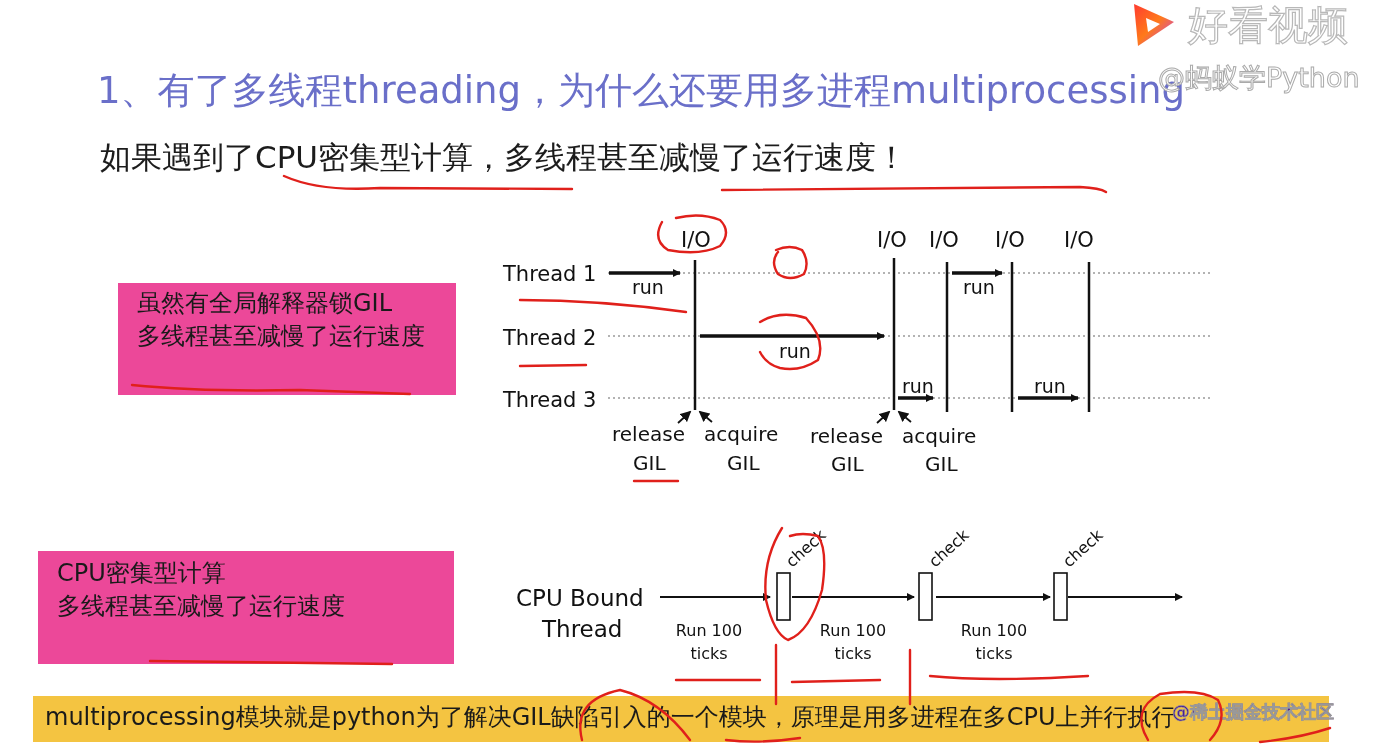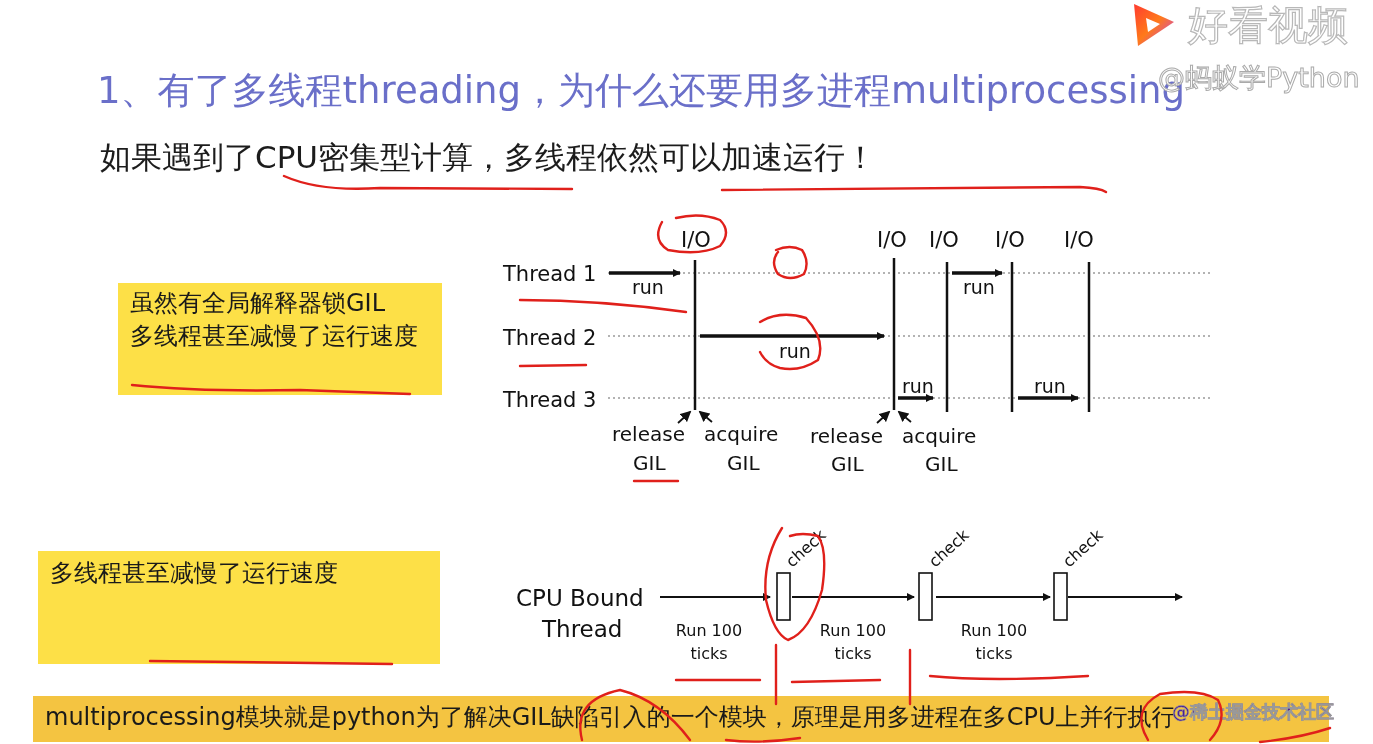--- a/index.html
+++ b/index.html
@@ -1,21 +1,21 @@
 <!DOCTYPE html>
 <html><head>
   <meta charset="utf-8">
   <style>
     html, body { margin:0; padding:0; }
     body { width:1373px; height:744px; background:#ffffff; position:relative; overflow:hidden;
            font-family:"DejaVu Sans", "Liberation Sans", sans-serif; }
     .abs { position:absolute; }
     .title { left:97px; top:46px; font-size:37px; color:#6a6fc9; letter-spacing:0px; white-space:nowrap;margin-top:20px; }
     .subtitle { left:100px; top:137px; font-size:31px; color:#1c1c1c; white-space:nowrap; }
-    .box-blue { background:#fde047; color:#1a1a1a; font-size:24px; line-height:33px; padding:0 12px; white-space:nowrap; }
+    .box-blue { background:#ec4899; color:#1a1a1a; font-size:24px; line-height:33px; padding:0 19px; white-space:nowrap; }
     .box1 { left:118px; top:283px; width:300px; height:108px; padding-top:4px; }
     .box2 { left:38px; top:551px; width:378px; height:107px; padding-top:6px; }
     .bottom-bar { left:33px; top:696px; width:1296px; height:46px; background:#f4c441; color:#1a1a1a;
                   font-size:24px; line-height:42px; padding-left:12px; white-space:nowrap; box-sizing:border-box; }
     .logo { left:1130px; top:0px; width:48px; height:48px; }
     .brand { left:1188px; top:-2px; font-size:40px; color:#ffffff; -webkit-text-stroke:1.2px #b8b8b8; white-space:nowrap; }
     .watermark { left:1158px; top:60px; font-size:27px; color:#ffffff; -webkit-text-stroke:1px #aaaaaa; white-space:nowrap; }
     .watermark2 { left:1172px; top:700px; font-size:18px; color:#4c1d95; -webkit-text-stroke:0.6px #999; white-space:nowrap;font-weight:bold; }
     svg text { font-family:"DejaVu Sans", "Liberation Sans", sans-serif; }
   </style>
@@ -31,28 +31,29 @@
       <stop offset="0.5" stop-color="#ff7a1a"></stop>
       <stop offset="1" stop-color="#c23cf0"></stop>
     </linearGradient>
   </defs>
   <path d="M4 4 L44 22 L8 46 Z" fill="url(#lg)"></path>
   <path d="M16 18 L30 24 L18 32 Z" fill="#ffffff"></path>
 </svg>
 <div class="abs brand">好看视频</div>
 <div class="abs watermark">@蚂蚁学Python</div>
 
-<div class="abs subtitle">如果遇到了CPU密集型计算，多线程依然可以加速运行！</div>
+<div class="abs subtitle">如果遇到了CPU密集型计算，多线程甚至减慢了运行速度！</div>
 
 <div class="abs box-blue box1">
   <div>虽然有全局解释器锁GIL</div>
   <div>多线程甚至减慢了运行速度</div>
 </div>
 
 <div class="abs box-blue box2">
+  <div>CPU密集型计算</div>
   <div>多线程甚至减慢了运行速度</div>
 </div>
 
 <svg class="abs" style="left:0;top:0" width="1373" height="744">
   <defs>
     <marker id="ah" markerWidth="6" markerHeight="6" refX="5" refY="3" orient="auto" markerUnits="strokeWidth">
       <path d="M0,0 L6,3 L0,6 Z" fill="#111"></path>
     </marker>
     <marker id="ahs" markerWidth="8" markerHeight="8" refX="7" refY="4" orient="auto" markerUnits="userSpaceOnUse">
       <path d="M0,0 L8,4 L0,8 Z" fill="#111"></path>

